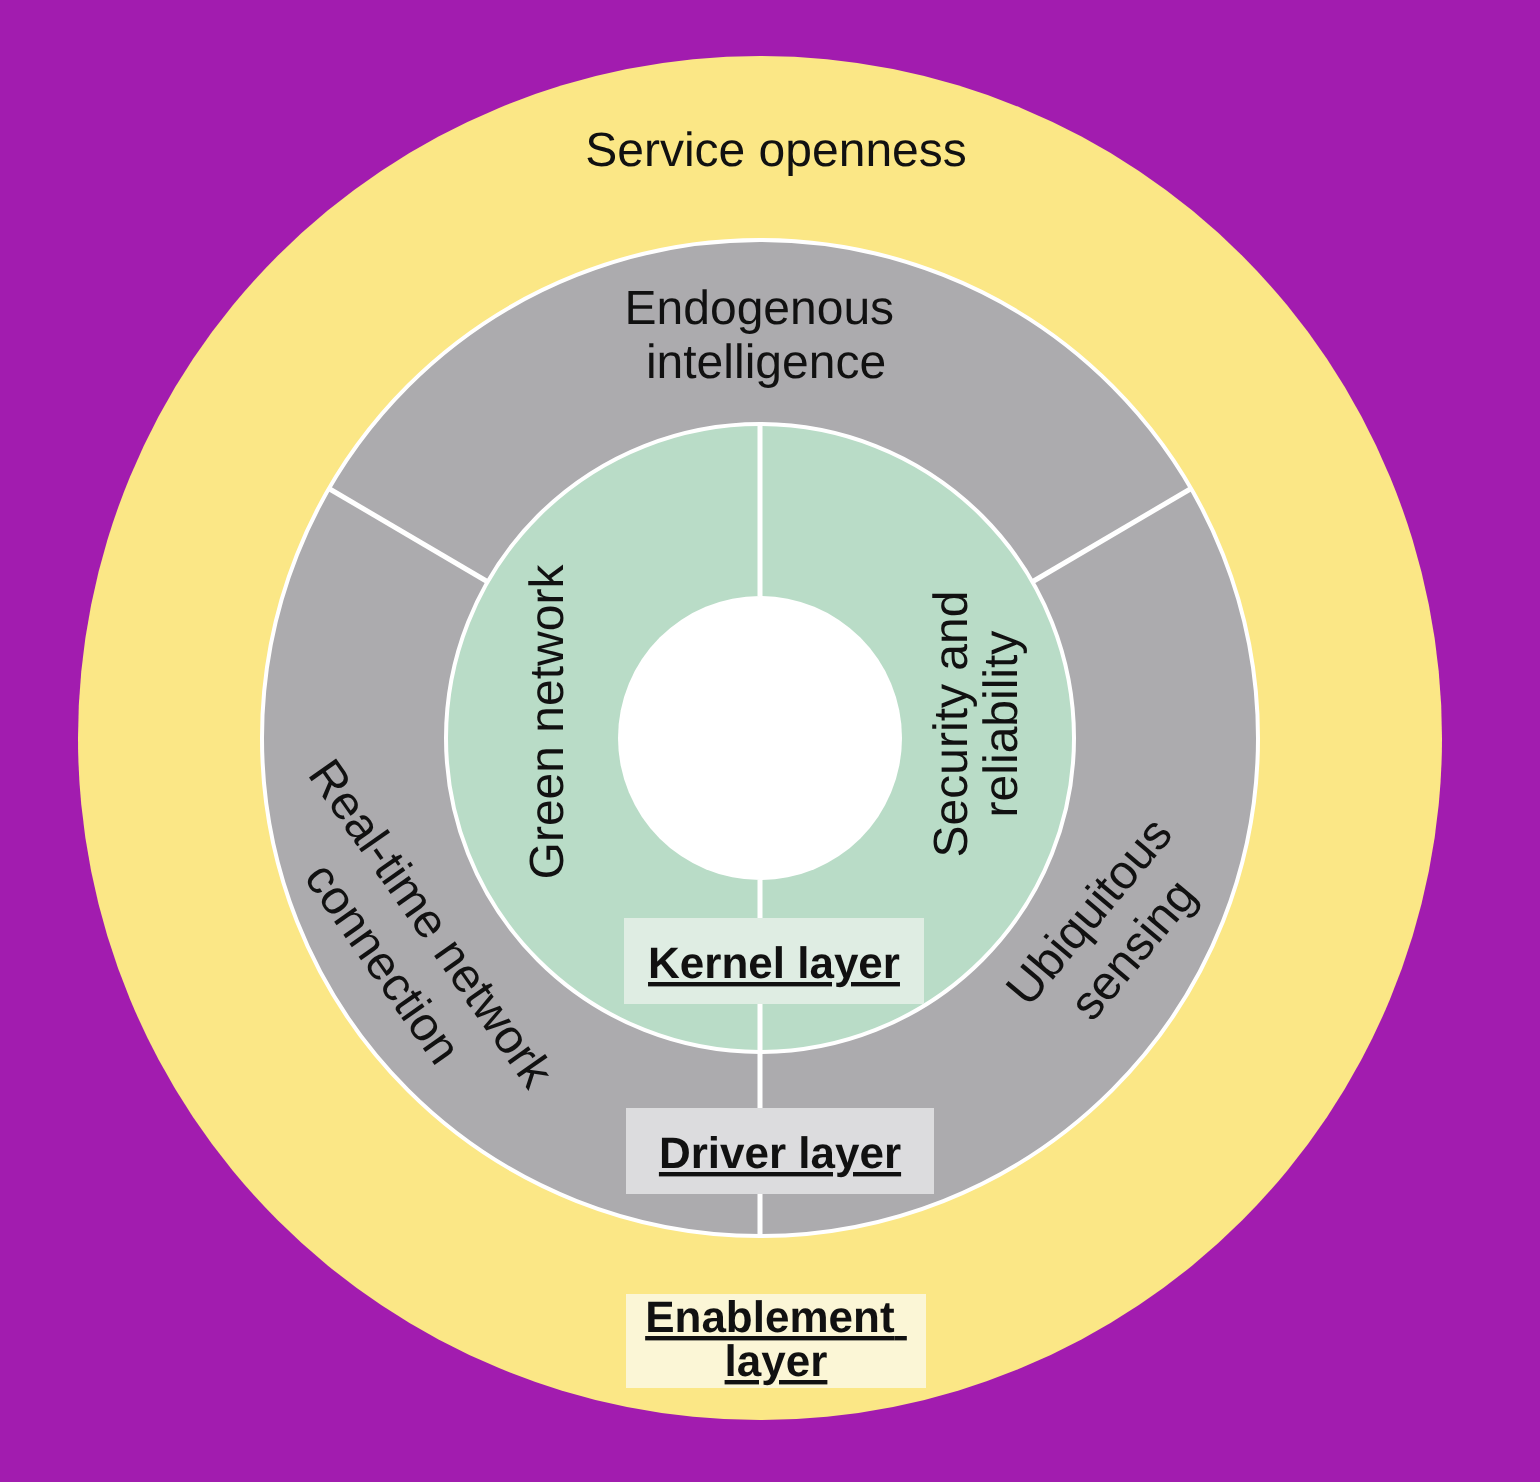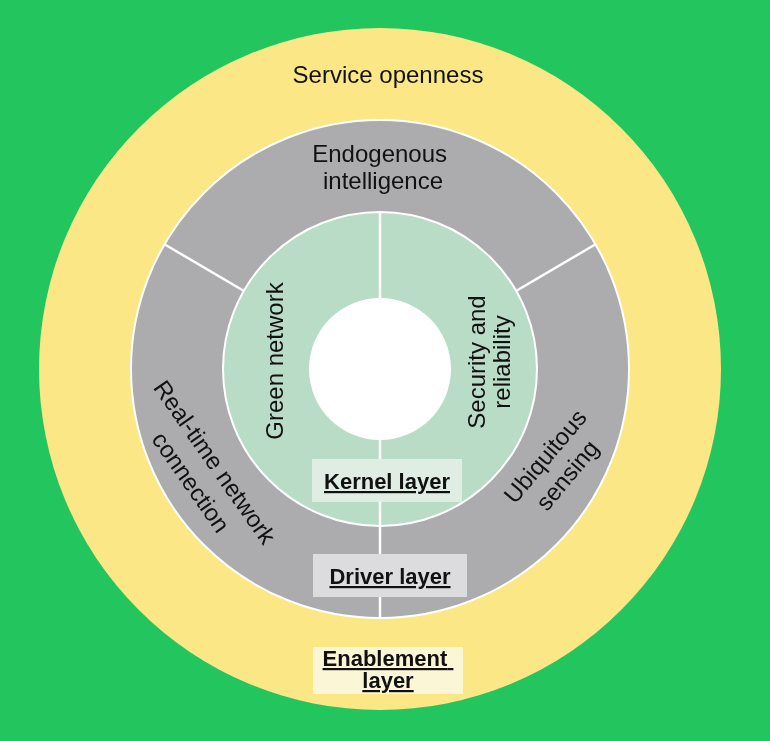--- a/index.html
+++ b/index.html
@@ -1,21 +1,21 @@
 <!DOCTYPE html>
 <html><head>
 <meta charset="utf-8">
 <style>
   html, body { margin: 0; padding: 0; }
   body {
     width: 770px; height: 741px;
     background: #ffffff;
     font-family: "Liberation Sans", sans-serif;
   }
-  .canvas { position: relative; width: 770px; height: 741px; background: #22c55e; }
+  .canvas { position: relative; width: 770px; height: 741px; background: #a21caf; }
   svg text { fill: #111111; }
   .ring-label { font-size: 24px; }
   .box-label  { font-size: 22px; font-weight: bold; text-decoration: underline; }
   .divider    { stroke: #ffffff; stroke-width: 2.5; }
   .ring-edge  { stroke: #ffffff; stroke-width: 2; }
 </style>
 </head>
 <body>
 
 <div class="canvas">

